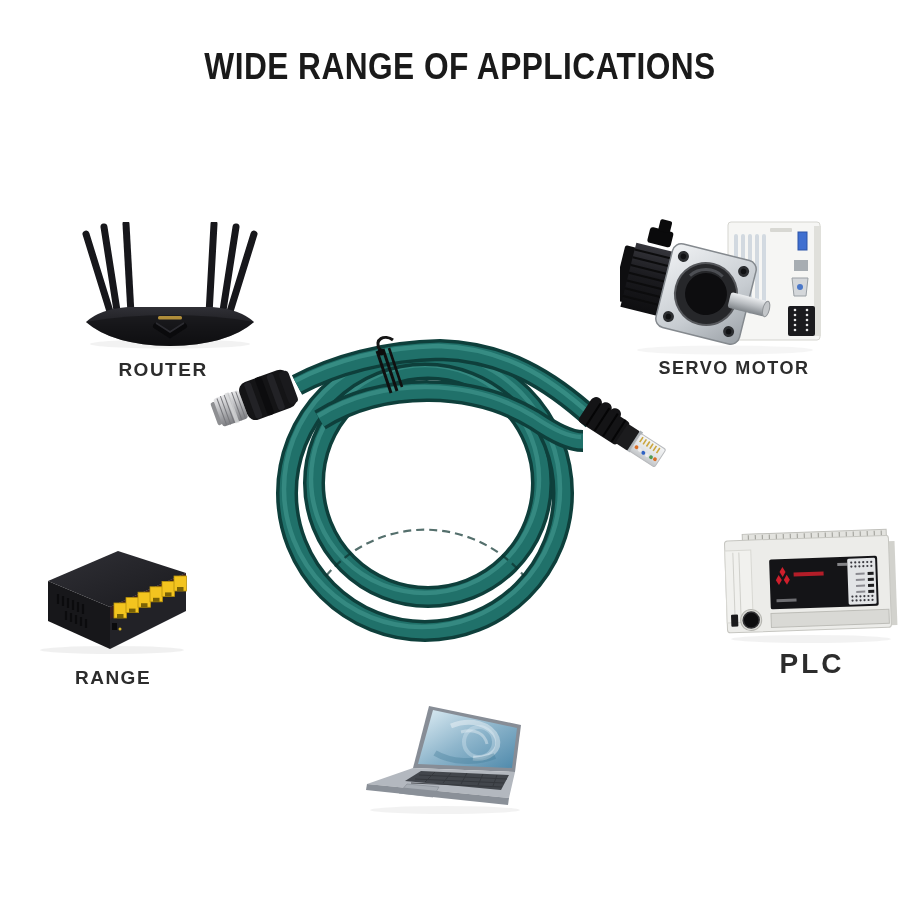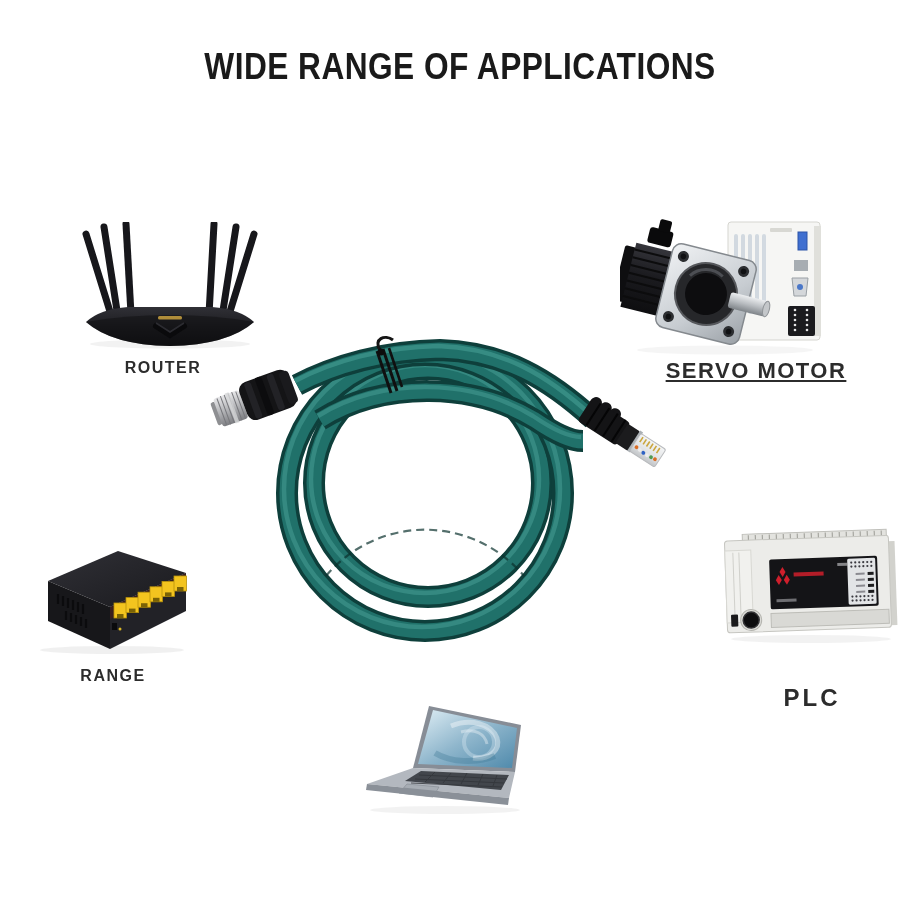--- a/index.html
+++ b/index.html
@@ -8,23 +8,23 @@
     font-family:"Liberation Sans",sans-serif;
     border-radius:26px;
   }
   .title{
     position:absolute;top:46px;left:0;width:920px;text-align:center;
     font-size:36px;font-weight:700;color:#1a1a1a;letter-spacing:0.5px;
     transform:scaleX(0.88);transform-origin:center;white-space:nowrap;
   }
   .label{
     position:absolute;text-align:center;color:#2c2c2c;font-weight:600;
-    font-size:16px;letter-spacing:1.5px;white-space:nowrap;
+    font-size:19px;letter-spacing:1.5px;white-space:nowrap;
   }
-  .label.plc{font-size:24px;letter-spacing:3px;margin-top:36px;}
+  .label.plc{font-size:28px;letter-spacing:3px;}
   .photo{position:absolute;}
   svg{display:block;}
 </style>
 </head>
 <body>
 
 <div id="stage">
 
   <div class="title">WIDE RANGE OF APPLICATIONS</div>
 
@@ -132,21 +132,21 @@
             <circle cx="31" cy="31" r="2.8" fill="#101113"></circle>
         </g>
         <circle cx="0" cy="0" r="31" fill="#26272a" stroke="#56585c" stroke-width="2"></circle>
         <circle cx="0" cy="0" r="21" fill="#0d0d0f"></circle>
         <path d="M-20,-14 A24,24 0 0 1 12,-21" stroke="#5d6065" stroke-width="3" fill="none" opacity="0.7"></path>
         <rect x="24" y="-8" width="38" height="16" rx="3" fill="url(#svshaft)"></rect>
         <ellipse cx="62" cy="0" rx="3.2" ry="8" fill="#c4c7ca" stroke="#8e9296"></ellipse>
       </g>
     </svg>
   </div>
-  <div class="label" style="left:650px;top:358px;width:212px;font-size:22px;text-decoration:underline;">SERVO MOTOR</div>
+  <div class="label" style="left:628px;top:358px;width:212px;font-size:18px;">SERVO MOTOR</div>
 
   <div class="photo" style="left:185px;top:325px;">
     <svg width="500" height="320" viewBox="0 0 500 320">
       <defs>
         <linearGradient id="nutg" x1="0" y1="0" x2="0" y2="1">
           <stop offset="0" stop-color="#e8e8ea"></stop>
             <stop offset="0.45" stop-color="#b9babd"></stop>
             <stop offset="1" stop-color="#7c7d81"></stop>
         </linearGradient>
         <linearGradient id="plugg" x1="0" y1="0" x2="0" y2="1">

